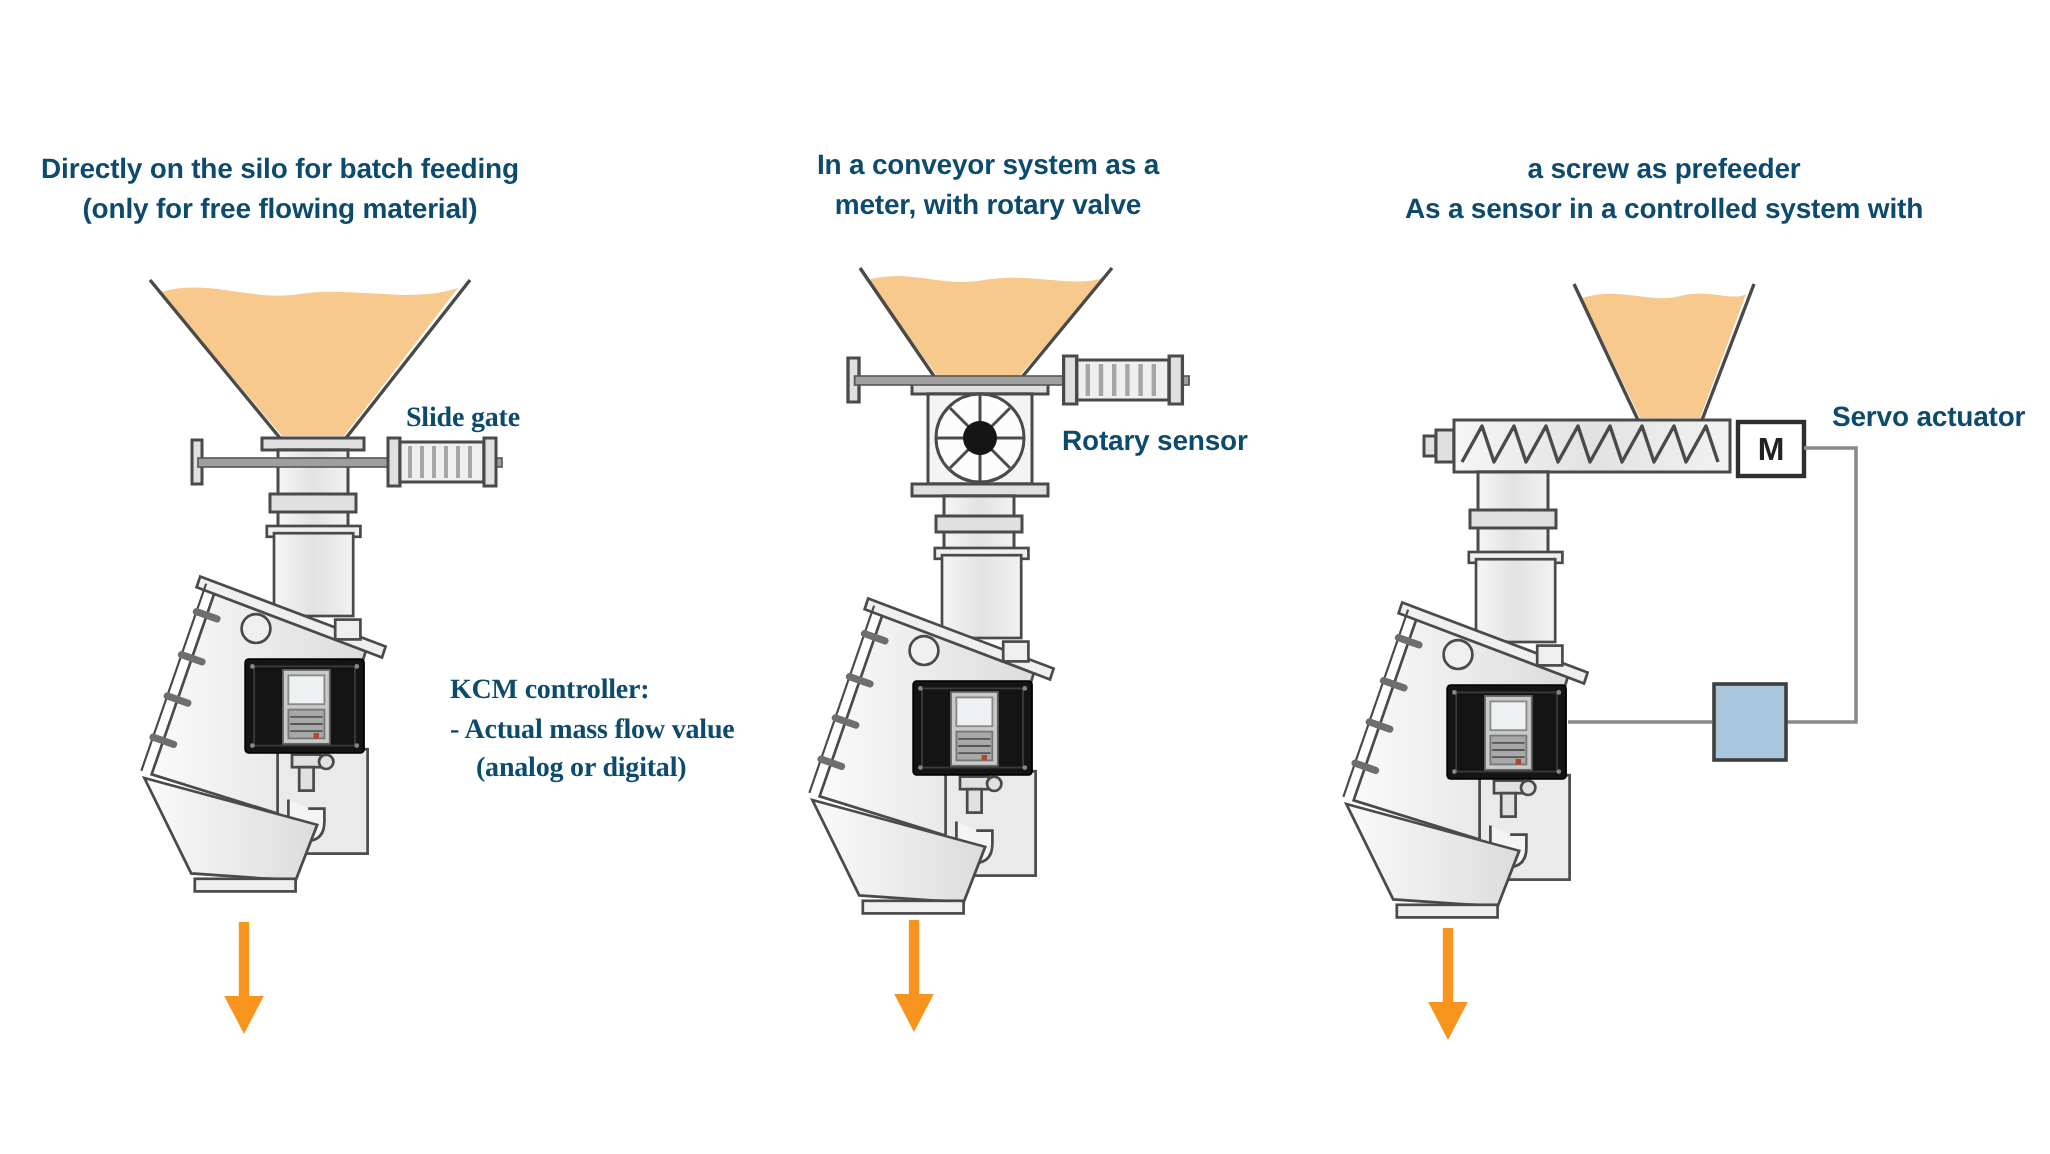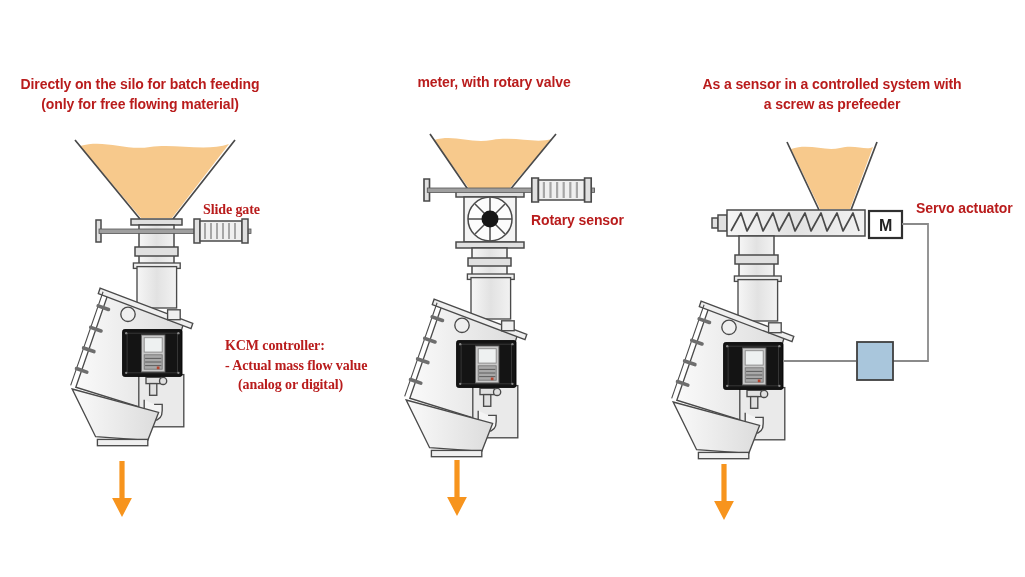--- a/index.html
+++ b/index.html
@@ -1,21 +1,21 @@
 <!DOCTYPE html>
 <html><head>
 <meta charset="utf-8">
 <style>
   html,body{margin:0;padding:0;background:#fff;}
   .canvas{
     position:relative;width:1025px;height:577px;background:#ffffff;overflow:hidden;
     font-family:"Liberation Sans",sans-serif;color:#3d3d3d;
   }
   .art{position:absolute;left:0;top:0;}
-  .txt{position:absolute;font-size:14px;line-height:20px;color:#b91c1c;font-weight:600;letter-spacing:-0.1px;}
+  .txt{position:absolute;font-size:14px;line-height:20px;color:#0c4a6e;font-weight:600;letter-spacing:-0.1px;}
   .hdr{text-align:center;}
   .callout div{white-space:nowrap;line-height:19.5px;}
   .callout .indent{padding-left:13px;}
   .motor-letter{text-align:center;font-weight:bold;font-size:16px;color:#222;}
   
   .s{stroke:#4a4a4a;stroke-width:1.5;}
   .f-body{fill:url(#gBody);}
   .f-light{fill:#efefef;}
   .f-mid{fill:#e0e0e0;}
   .f-panel{fill:#eaeaea;}
@@ -142,25 +142,26 @@
       <use href="#sym-device" transform="translate(657,276) scale(0.9)"></use>
       <use href="#sym-arrow" transform="translate(724,520)"></use>
     </g>
   </svg>
 
   <div class="txt hdr" style="left:0;top:74;left:0px;top:74px;width:280px;">
     <div>Directly on the silo for batch feeding</div>
     <div>(only for free flowing material)</div>
   </div>
   <div class="txt hdr" style="left:352px;top:72px;width:284px;">
+    <div>In a conveyor system as a</div>
     <div>meter, with rotary valve</div>
   </div>
   <div class="txt hdr" style="left:680px;top:74px;width:304px;">
+    <div>a screw as prefeeder</div>
     <div>As a sensor in a controlled system with</div>
-    <div>a screw as prefeeder</div>
   </div>
 
   <div class="txt" style="left:203px;top:200px;font-family:Liberation Serif, serif;">Slide gate</div>
   <div class="txt" style="left:531px;top:210px;">Rotary sensor</div>
   <div class="txt" style="left:906px;top:198px;margin-left:10px;">Servo actuator</div>
   <div class="txt motor-letter" style="left:869px;top:216px;width:33px;">M</div>
 
   <div class="txt callout" style="left:225px;top:336px;font-family:Liberation Serif, serif;">
     <div>KCM controller:</div>
     <div>- Actual mass flow value</div>

